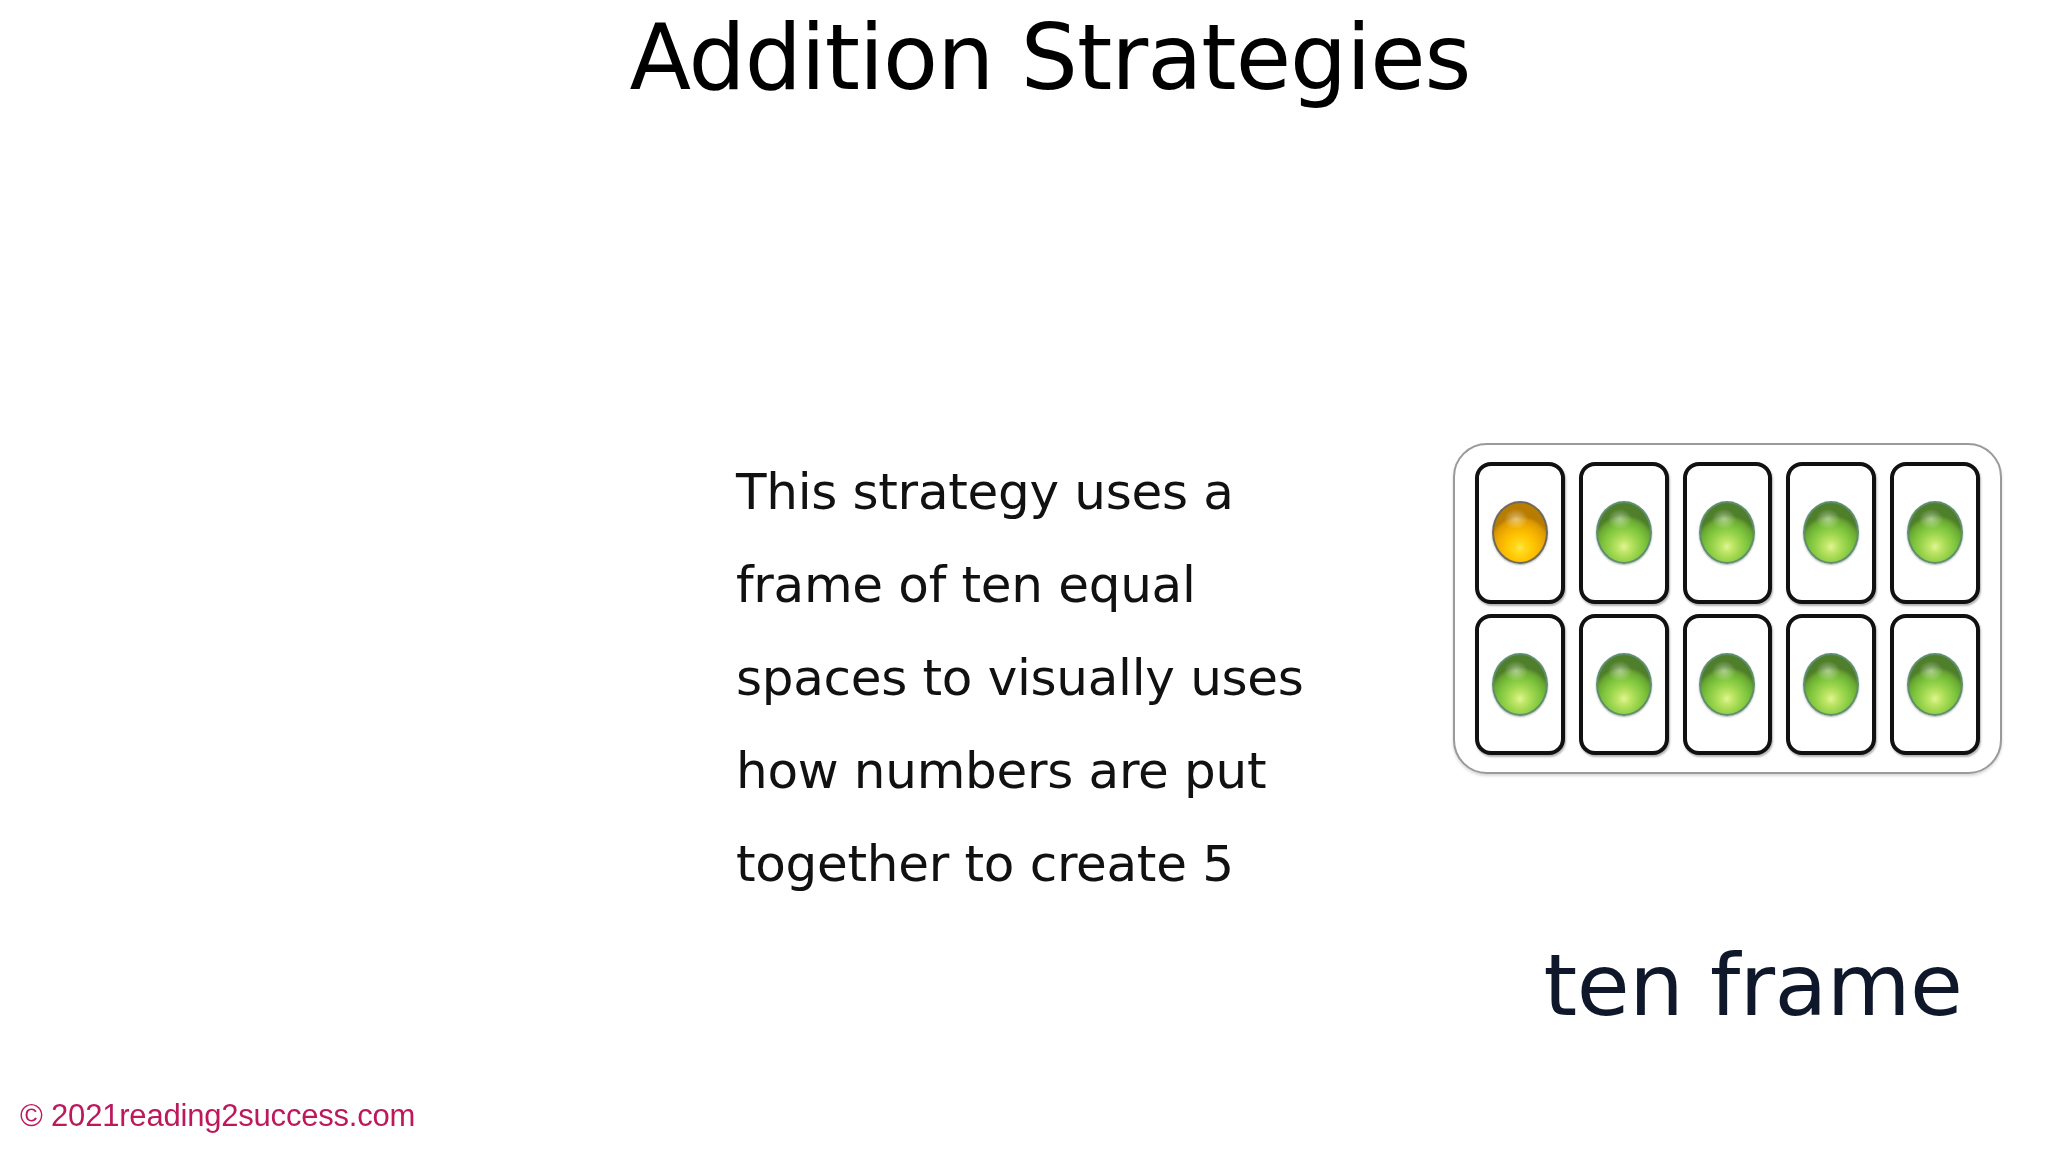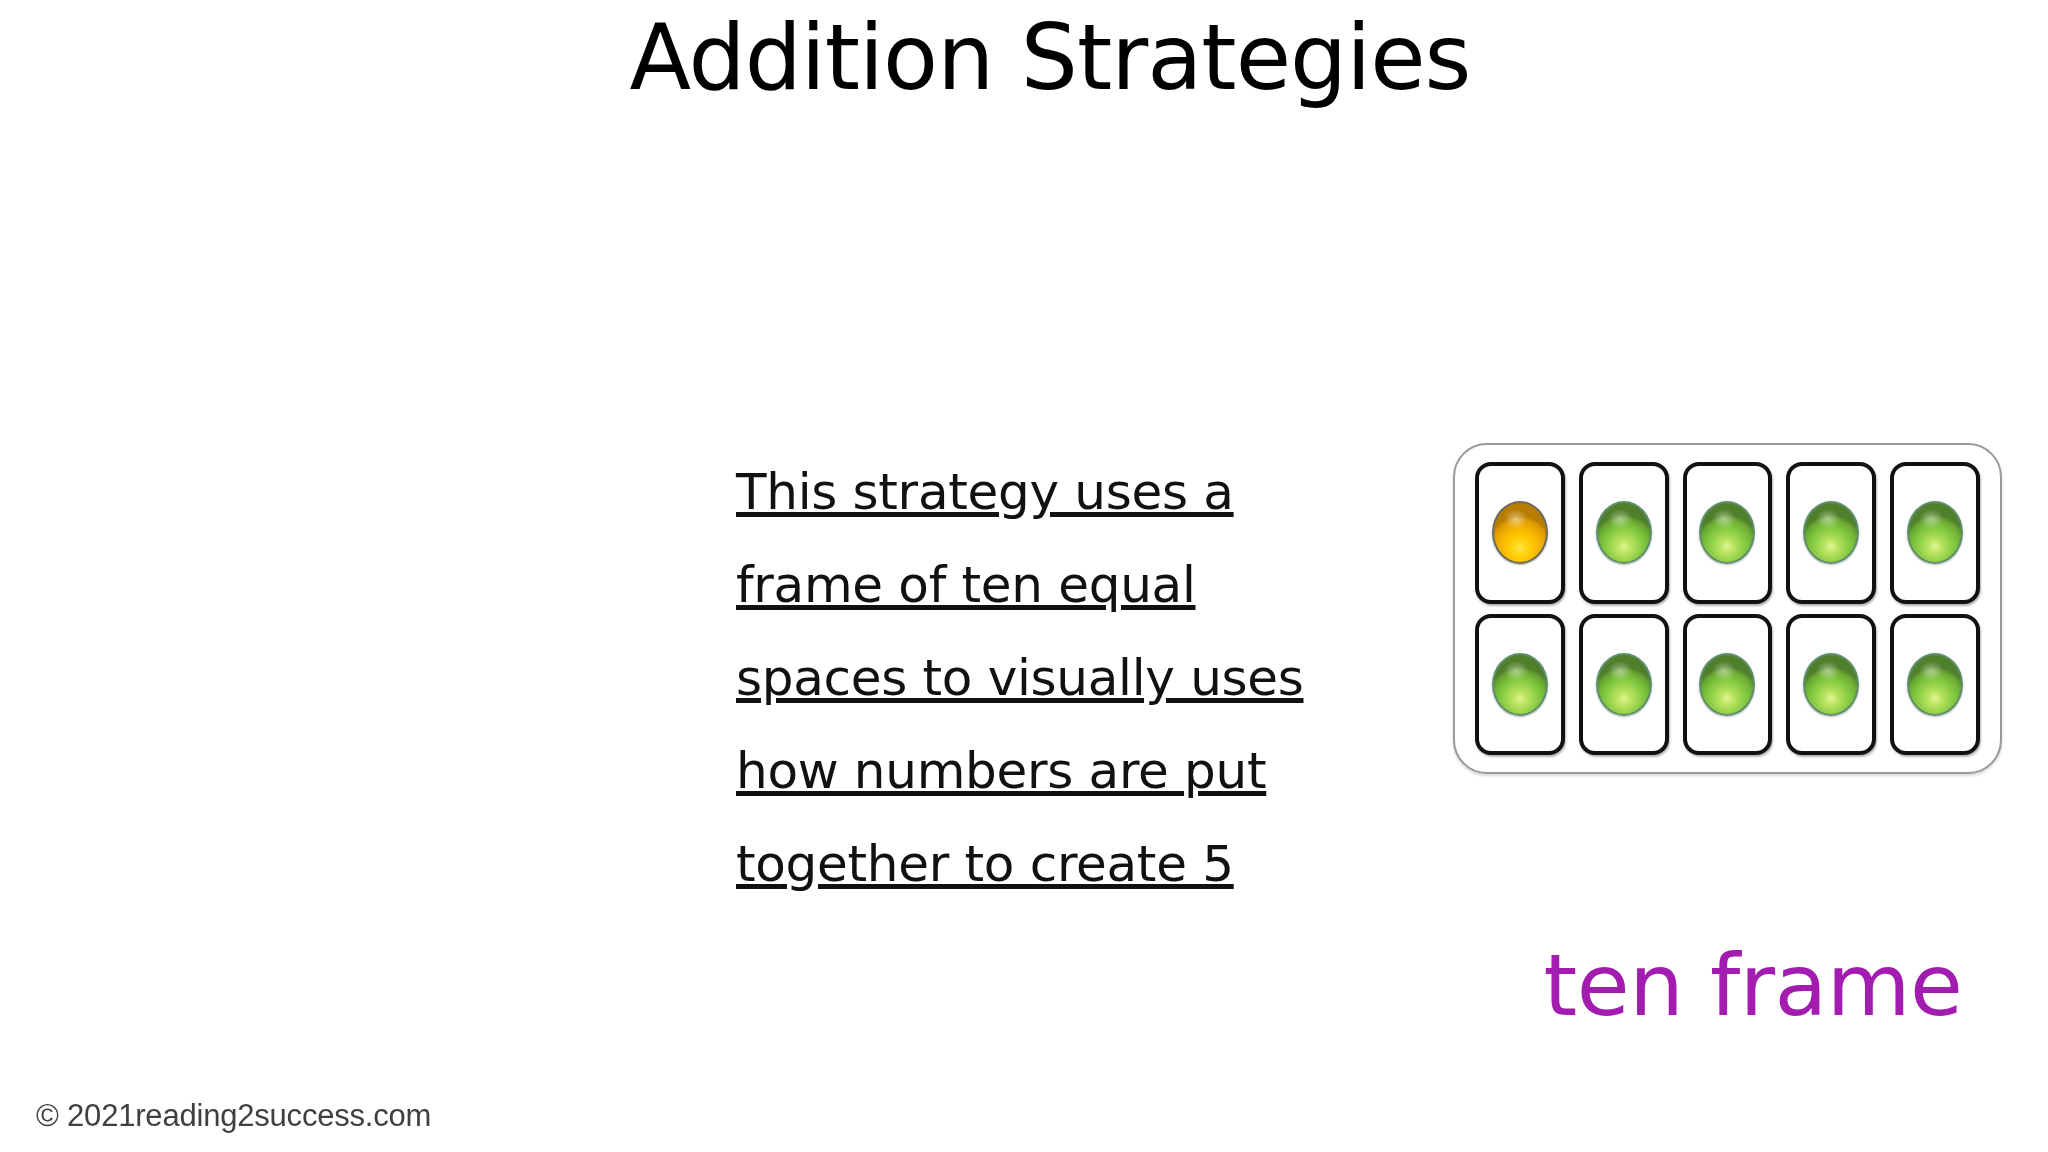--- a/index.html
+++ b/index.html
@@ -44,21 +44,20 @@
     position: absolute;
     left: 736px;
     top: 446px;
     width: 610px;
     font-family: "DejaVu Sans", sans-serif;
     font-size: 50px;
     font-weight: 400;
     color: #111111;
     line-height: 93px;
     letter-spacing: -0.3px;
-    text-decoration: underline;
   }
   .body-line {
     display: block;
     white-space: nowrap;
   }
 
   
   .tenframe-wrap {
     position: absolute;
     left: 1453px;
@@ -135,34 +134,34 @@
   
   .tenframe-caption {
     position: absolute;
     left: 1518px;
     top: 935px;
     width: 470px;
     text-align: center;
     font-family: "DejaVu Sans", sans-serif;
     font-size: 86px;
     font-weight: 400;
-    color: #a21caf;
+    color: #0f172a;
     white-space: nowrap;
     letter-spacing: -0.5px;
   }
 
   
   .copyright {
     position: absolute;
-    left: 36px;
+    left: 20px;
     top: 1098px;
     font-family: "Liberation Sans", sans-serif;
     font-size: 31px;
     font-weight: 400;
-    color: #404040;
+    color: #be185d;
     white-space: nowrap;
     letter-spacing: -0.2px;
   }
 </style>
 </head>
 <body>
 
 <div class="slide">
 
   <div class="slide-title">Addition Strategies</div>

